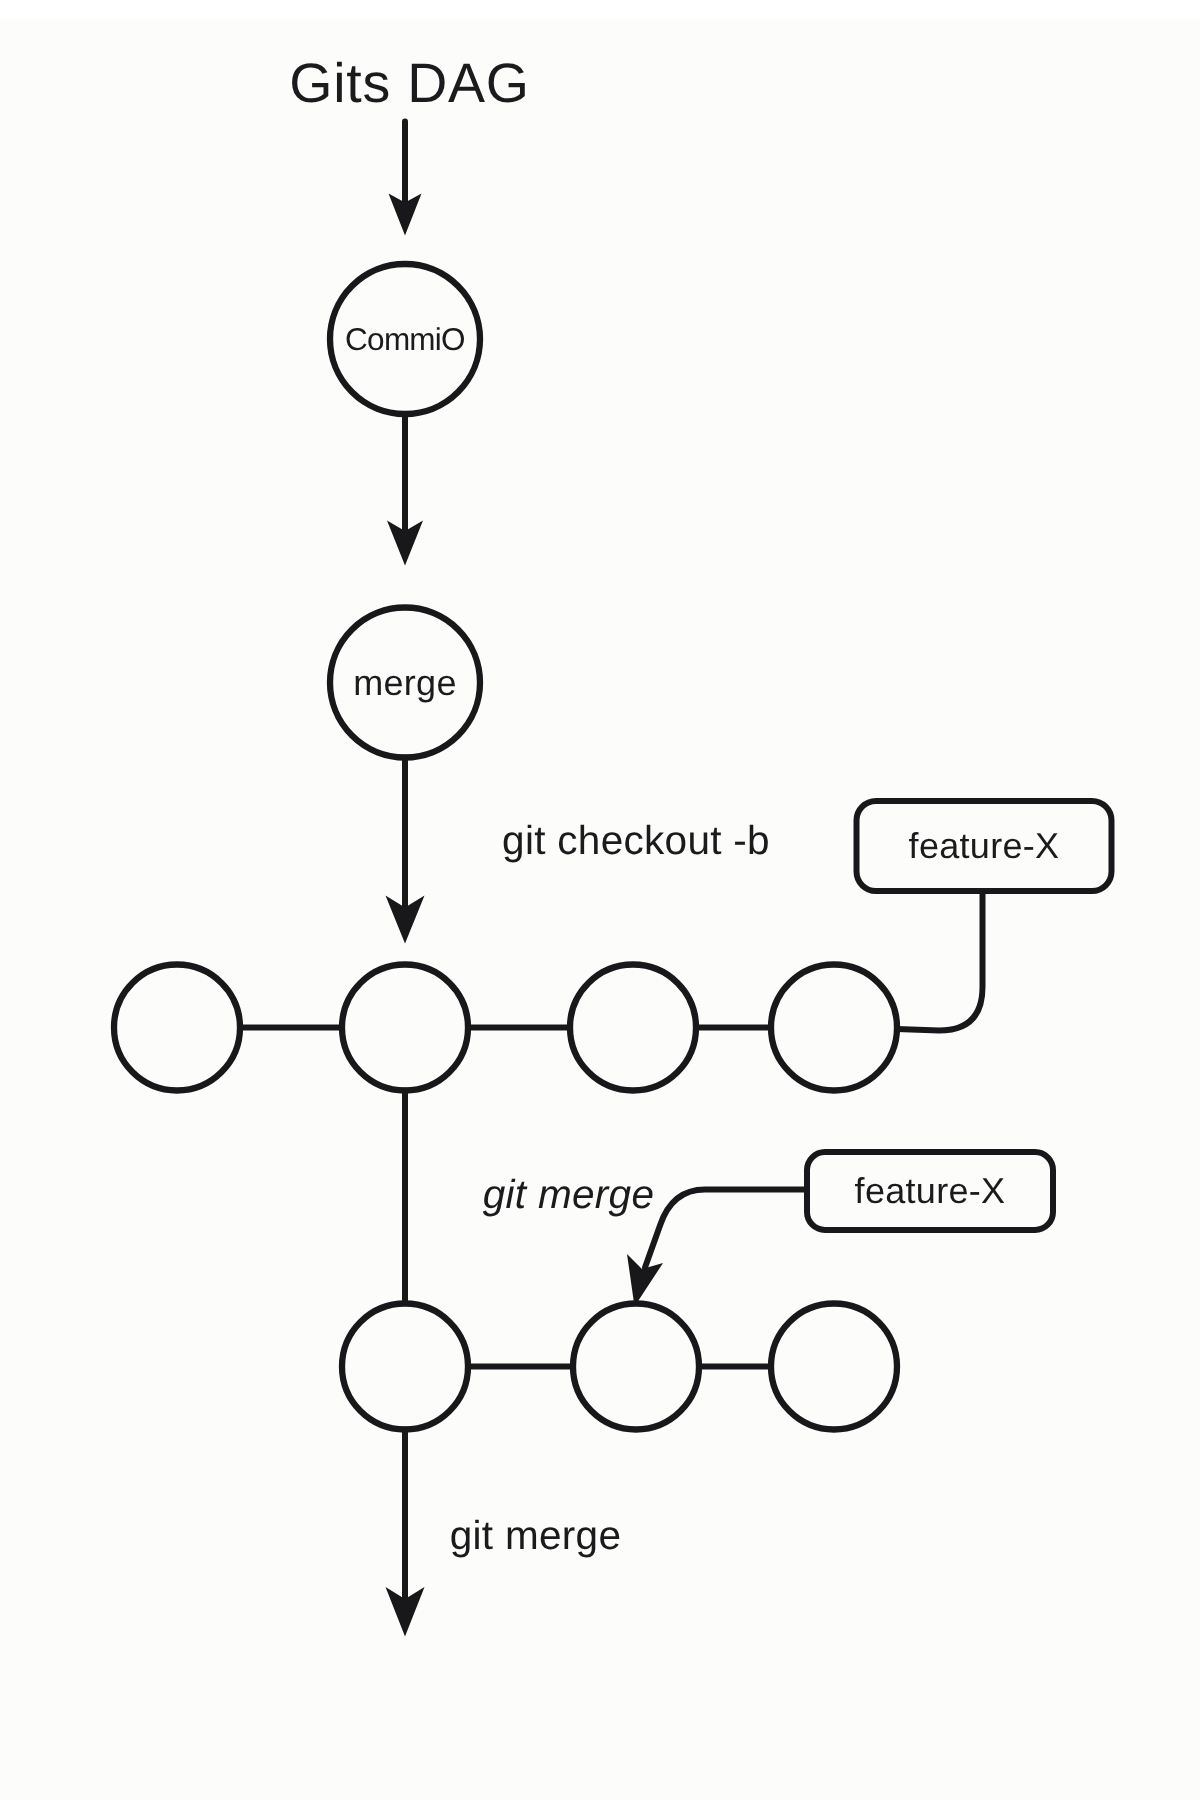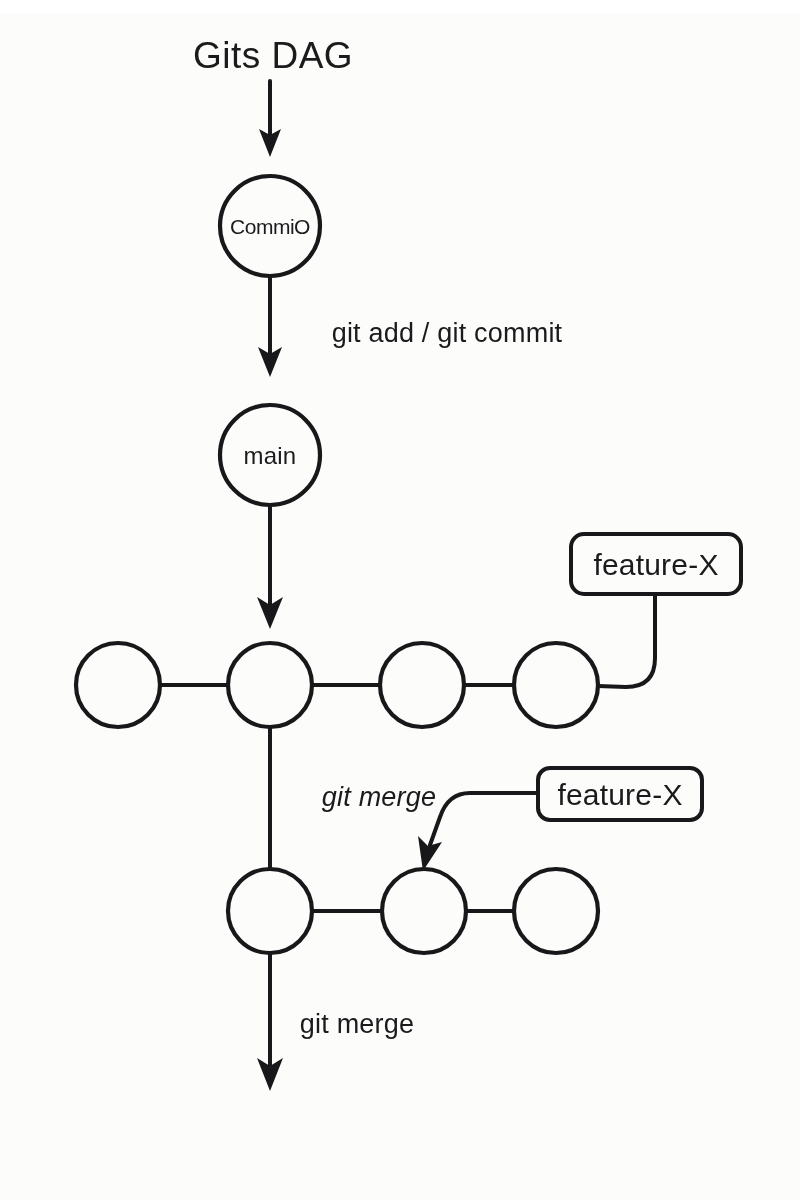--- a/index.html
+++ b/index.html
@@ -65,21 +65,21 @@
   .node-label {
     font-size: 24px;
     letter-spacing: 0.2px;
   }
   .node-label-mono {
     font-family: Liberation Sans, sans-serif;
     font-size: 21px;
     letter-spacing: -0.5px;
   }
   .tag-label {
-    font-size: 30px;
+    font-size: 24px;
     letter-spacing: 0.2px;
   }
   .centered {
     transform: translate(-50%, -50%);
   }
 </style>
 </head>
 <body>
 
 <div id="canvas">
@@ -142,24 +142,24 @@
       <path class="stroke" d="M 270 940 L 270 1055"></path>
       <path class="arrow-head" d="M 270 1078 L 257 1045 L 270 1053 L 283 1045 Z"></path>
     </g>
 
   </svg>
 
   <div class="txt title-text centered" style="left:273px; top:43px;">Gits DAG</div>
 
   <div class="txt node-label-mono centered" style="left:270px; top:214px;">CommiO</div>
 
-  <div class="txt step-label centered" style="left:447px; top:320px;">git add / git commit</div>
 
-  <div class="txt node-label centered" style="left:270px; top:443px;">main</div>
+  <div class="txt node-label centered" style="left:270px; top:443px;">merge</div>
 
+  <div class="txt step-label centered" style="left:424px; top:548px;">git checkout -b</div>
 
   <div class="txt tag-label centered" style="left:656px; top:552px;">feature-X</div>
 
   <div class="txt step-label centered" style="left:379px; top:784px;font-style:italic;">git merge</div>
 
   <div class="txt tag-label centered" style="left:620px; top:782px;">feature-X</div>
 
   <div class="txt step-label centered" style="left:357px; top:1011px;">git merge</div>
 
 </div>

